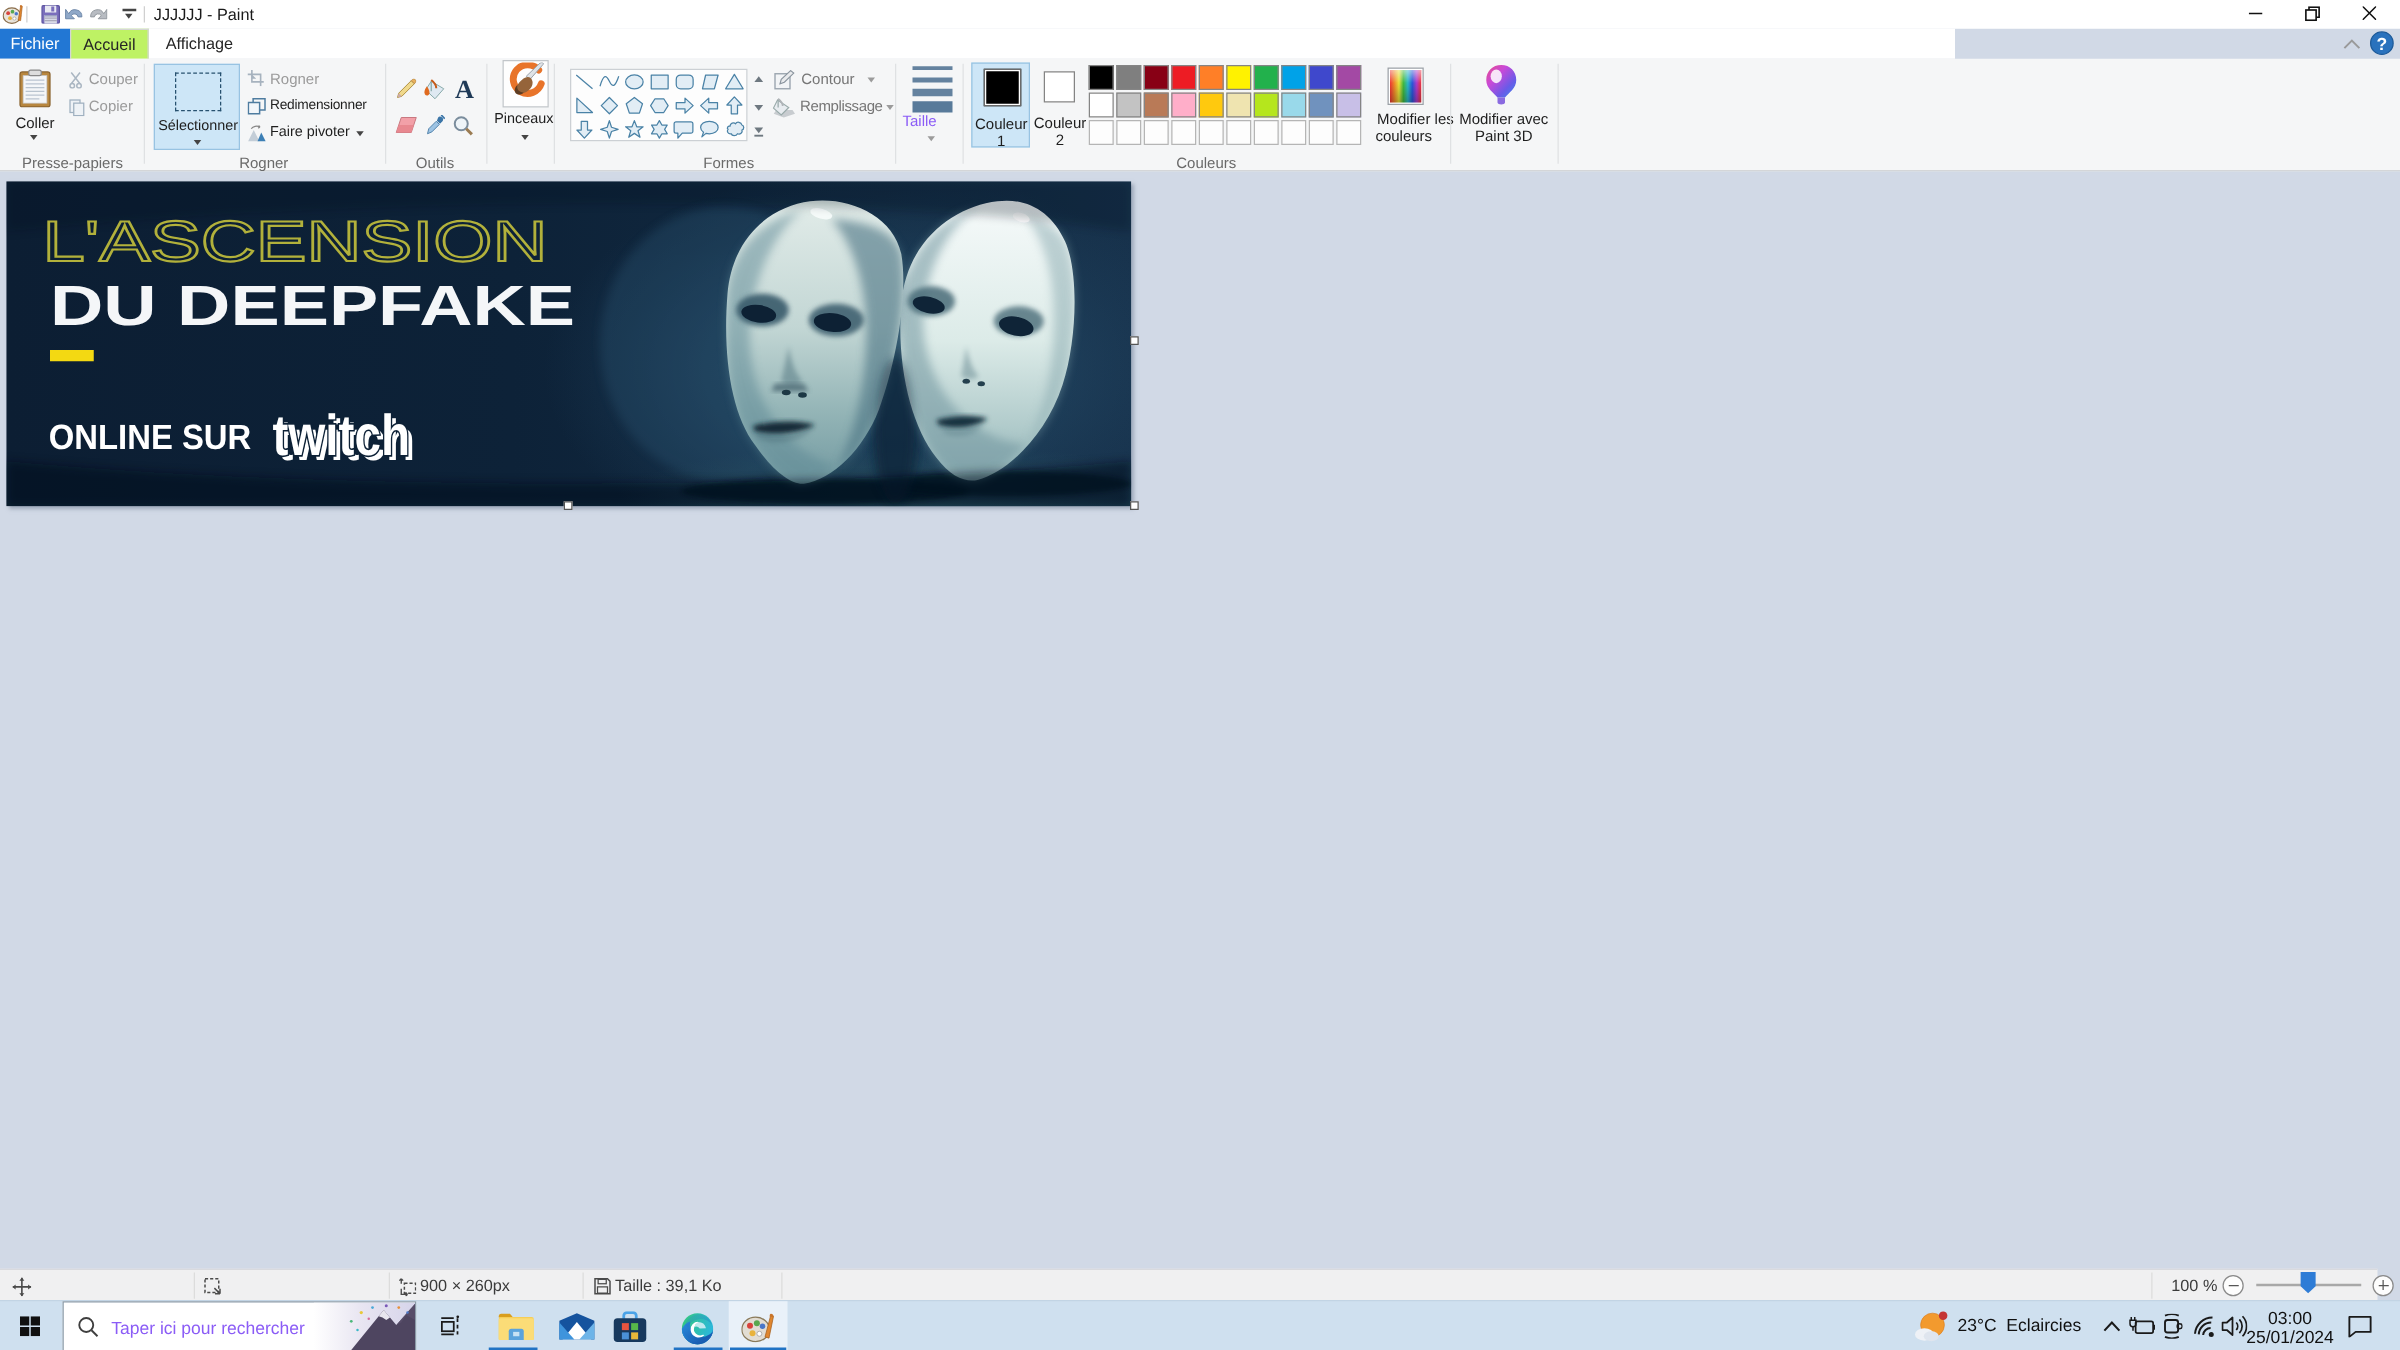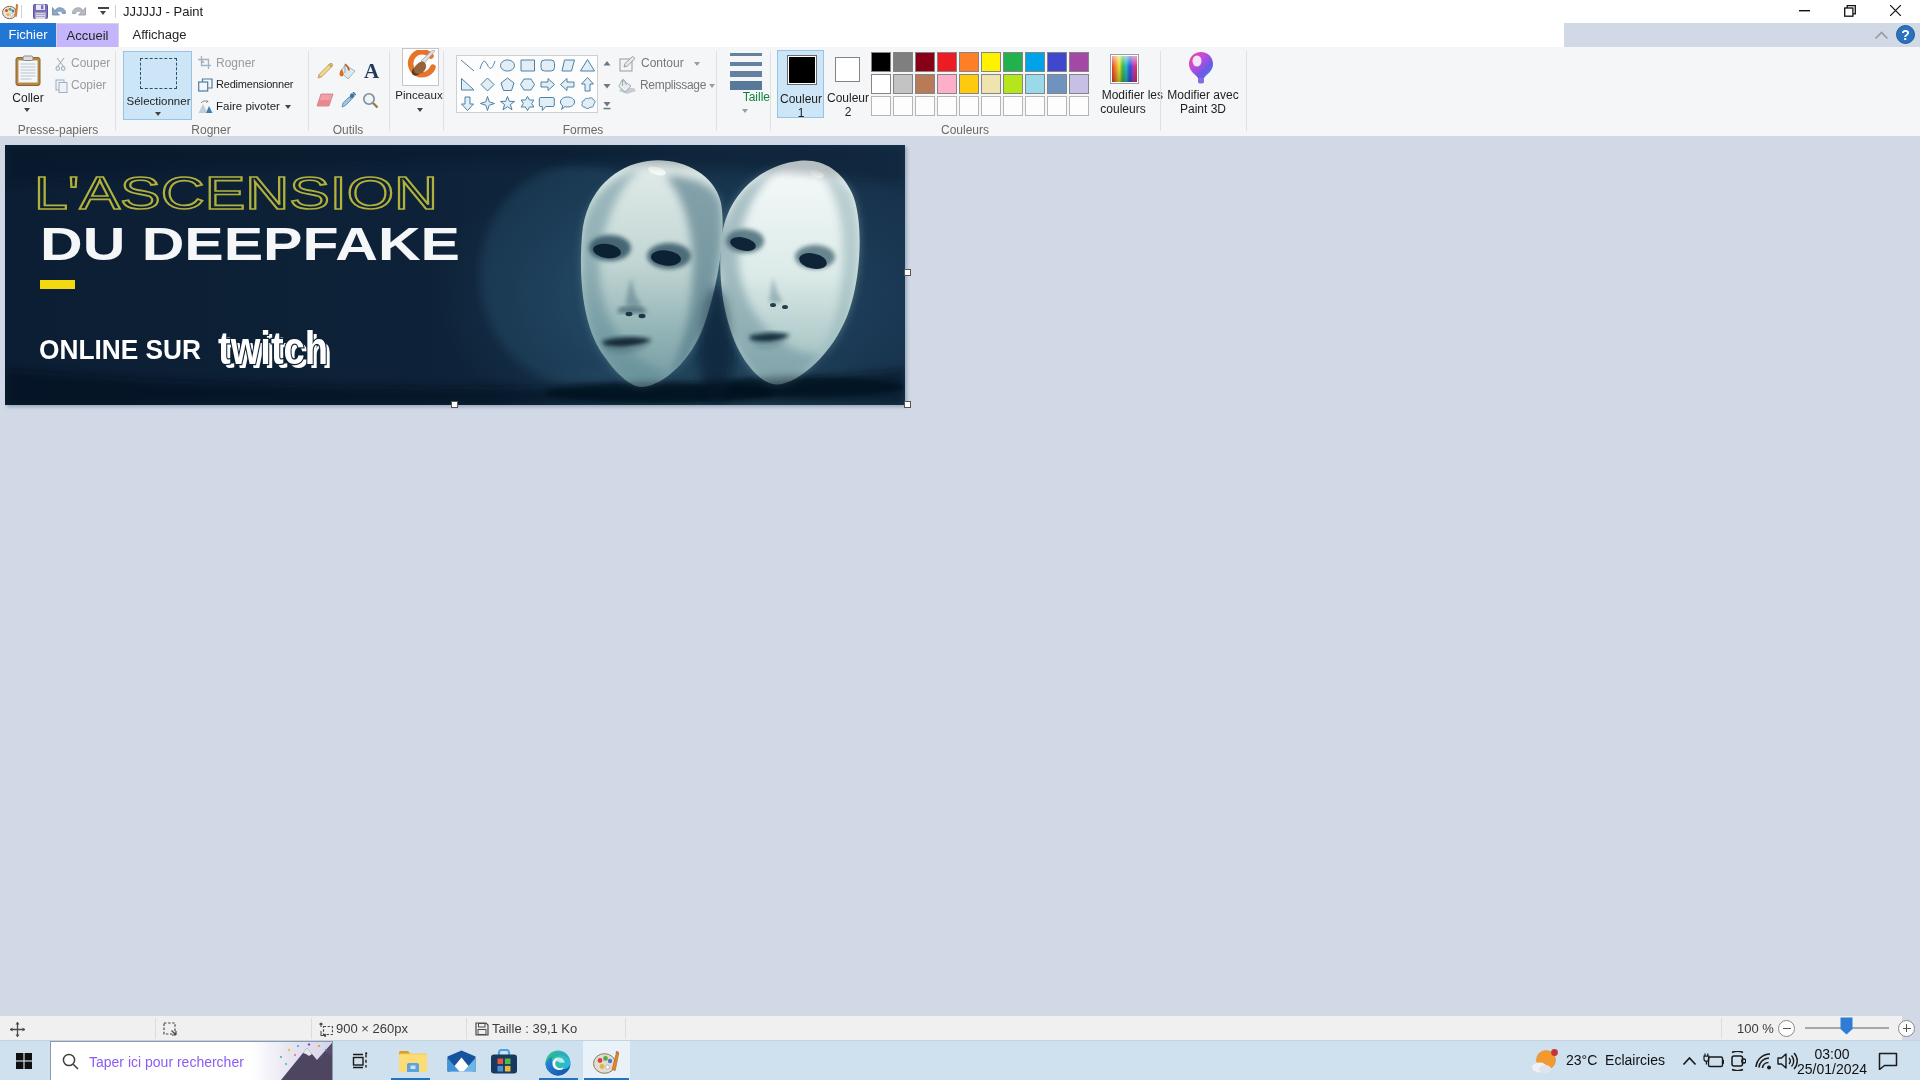--- a/index.html
+++ b/index.html
@@ -6,21 +6,21 @@
   html,body { width:1920px; height:1080px; overflow:hidden; }
   body { font-family:"Liberation Sans", sans-serif; position:relative; background:#d1d9e6; }
   .abs { position:absolute; }
   
   #titlebar { left:0; top:0; width:1920px; height:23px; background:#ffffff; }
   #title { left:123px; top:4px; font-size:13px; color:#1a1a1a; }
   
   #tabrow { left:0; top:23px; width:1564px; height:24px; background:#ffffff; }
   .tab { position:absolute; top:0; height:24px; font-size:13px; color:#262626; text-align:center; line-height:24px; }
   #tab-fichier { left:0; width:56px; background:#2277d4; color:#ffffff; }
-  #tab-accueil { left:56px; width:63px; background:#c4b5fd; border:1px solid #d4d5d6; border-bottom:none; }
+  #tab-accueil { left:56px; width:63px; background:#bef264; border:1px solid #d4d5d6; border-bottom:none; }
   #tab-affichage { left:119px; width:81px; }
   
   #ribbon { left:0; top:47px; width:1920px; height:90px; background:#f5f6f7; border-bottom:1px solid #d4d6d8; }
   .gsep { position:absolute; top:4px; width:1px; height:80px; background:#dfe1e3; }
   .glabel { position:absolute; top:76px; height:14px; font-size:12px; color:#6a6a6a; text-align:center; width:100px; }
   .btxt { font-size:12px; color:#1e1e1e; }
   .gray { color:#9b9b9b; }
   .darr { width:0; height:0; border-left:3.5px solid transparent; border-right:3.5px solid transparent; border-top:4px solid #444; position:absolute; }
   .grayarr { border-top-color:#9b9b9b; }
   
@@ -269,21 +269,21 @@
     </svg>
     <div class="abs btxt" style="left:640px;top:31px;color:#767676;letter-spacing:-0.3px">Remplissage</div>
     <div class="darr grayarr" style="left:709px;top:37px"></div>
     <div class="glabel" style="left:533px">Formes</div>
     <div class="gsep" style="left:716px"></div>
 
     <div class="abs" style="left:730px;top:6px;width:32px;height:3px;background:#64829f"></div>
     <div class="abs" style="left:730px;top:15px;width:32px;height:4px;background:#64829f"></div>
     <div class="abs" style="left:730px;top:24px;width:32px;height:6px;background:#64829f"></div>
     <div class="abs" style="left:730px;top:34px;width:32px;height:9px;background:#587a9a"></div>
-    <div class="abs btxt" style="left:722px;top:43px;width:48px;text-align:right;color:#15803d">Taille</div>
+    <div class="abs btxt" style="left:722px;top:43px;width:48px;text-align:left;color:#8b5cf6">Taille</div>
     <div class="darr grayarr" style="left:742px;top:62px"></div>
     <div class="gsep" style="left:770px"></div>
 
     <div class="abs" style="left:777px;top:3px;width:47px;height:68px;background:#cde6f7;border:1px solid #98c3e2">
       <div class="abs" style="left:9px;top:4px;width:30px;height:30px;background:#000;border:1px solid #6a6a6a;box-shadow:inset 0 0 0 1px #fff"></div>
       <div class="abs btxt" style="left:0;top:41px;width:46px;text-align:center">Couleur</div>
       <div class="abs btxt" style="left:0;top:55px;width:46px;text-align:center">1</div>
     </div>
     <div class="abs" style="left:826px;top:3px;width:45px;height:68px">
       <div class="abs" style="left:9px;top:7px;width:25px;height:25px;background:#fff;border:1px solid #848484"></div>

